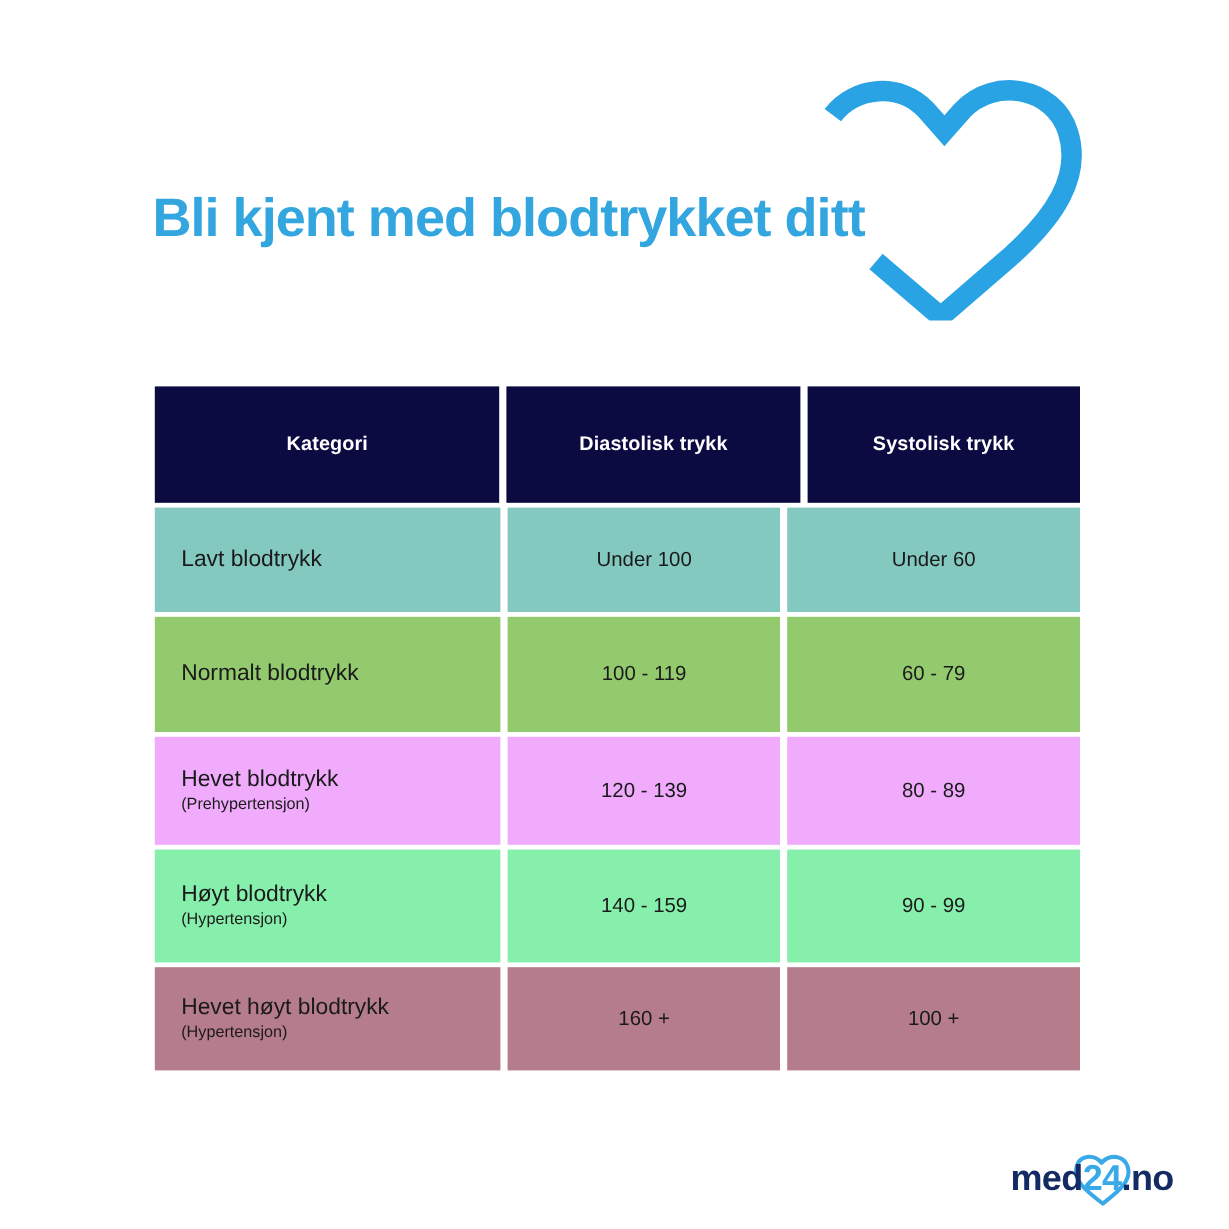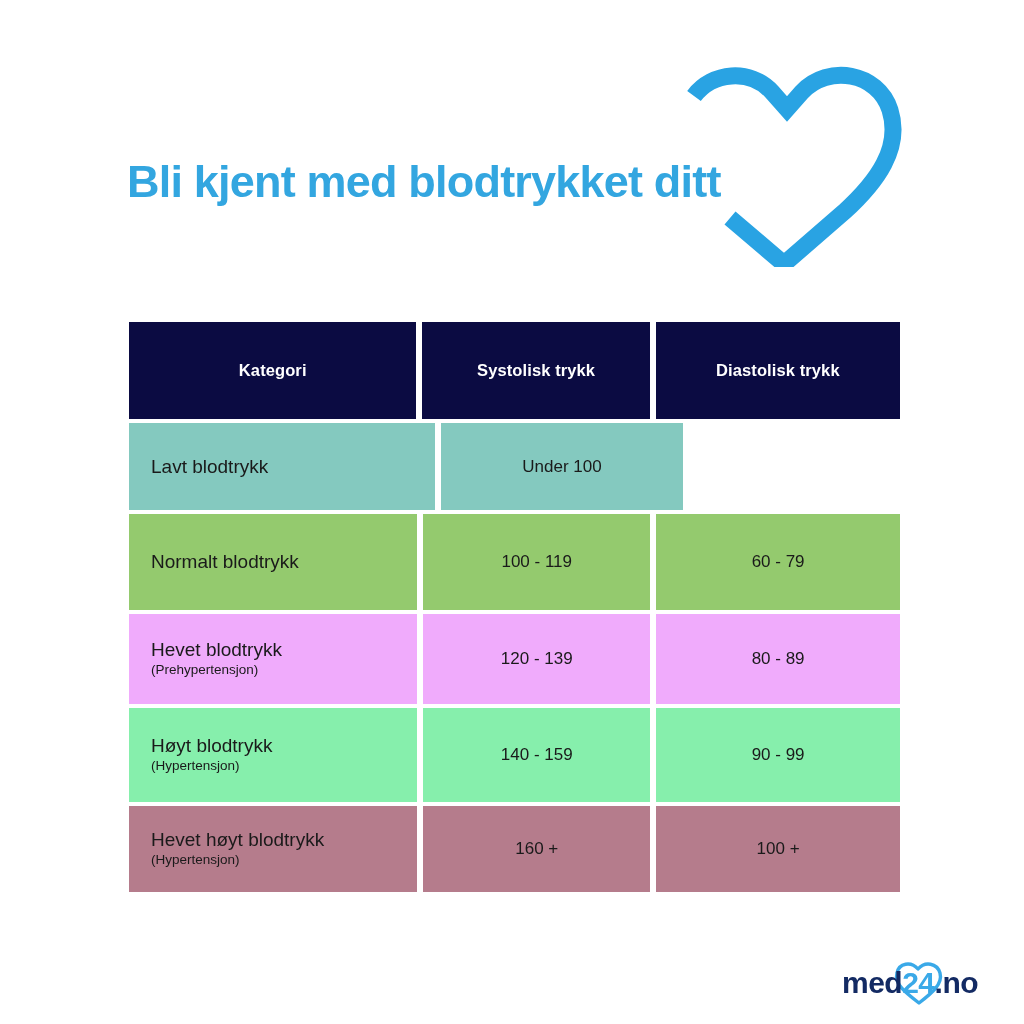--- a/index.html
+++ b/index.html
@@ -151,30 +151,31 @@
     </svg>
   </div>
 
   <div id="page-title">Bli kjent med blodtrykket ditt</div>
 </div>
 
 <div id="bp-table">
 
   <div class="trow row-head">
     <div class="cell c-kategori">Kategori</div>
+    <div class="cell c-dia">Diastolisk trykk</div>
     <div class="cell c-sys">Systolisk trykk</div>
-    <div class="cell c-dia">Diastolisk trykk</div>
   </div>
 
   <div class="trow row-body row-lav">
     <div class="cell c-kategori">
       <span class="cat-main">Lavt blodtrykk</span>
 
     </div>
     <div class="cell c-sys">Under 100</div>
+    <div class="cell c-dia">Under 60</div>
   </div>
 
   <div class="trow row-body row-norm">
     <div class="cell c-kategori">
       <span class="cat-main">Normalt blodtrykk</span>
 
     </div>
     <div class="cell c-sys">100 - 119</div>
     <div class="cell c-dia">60 - 79</div>
   </div>

